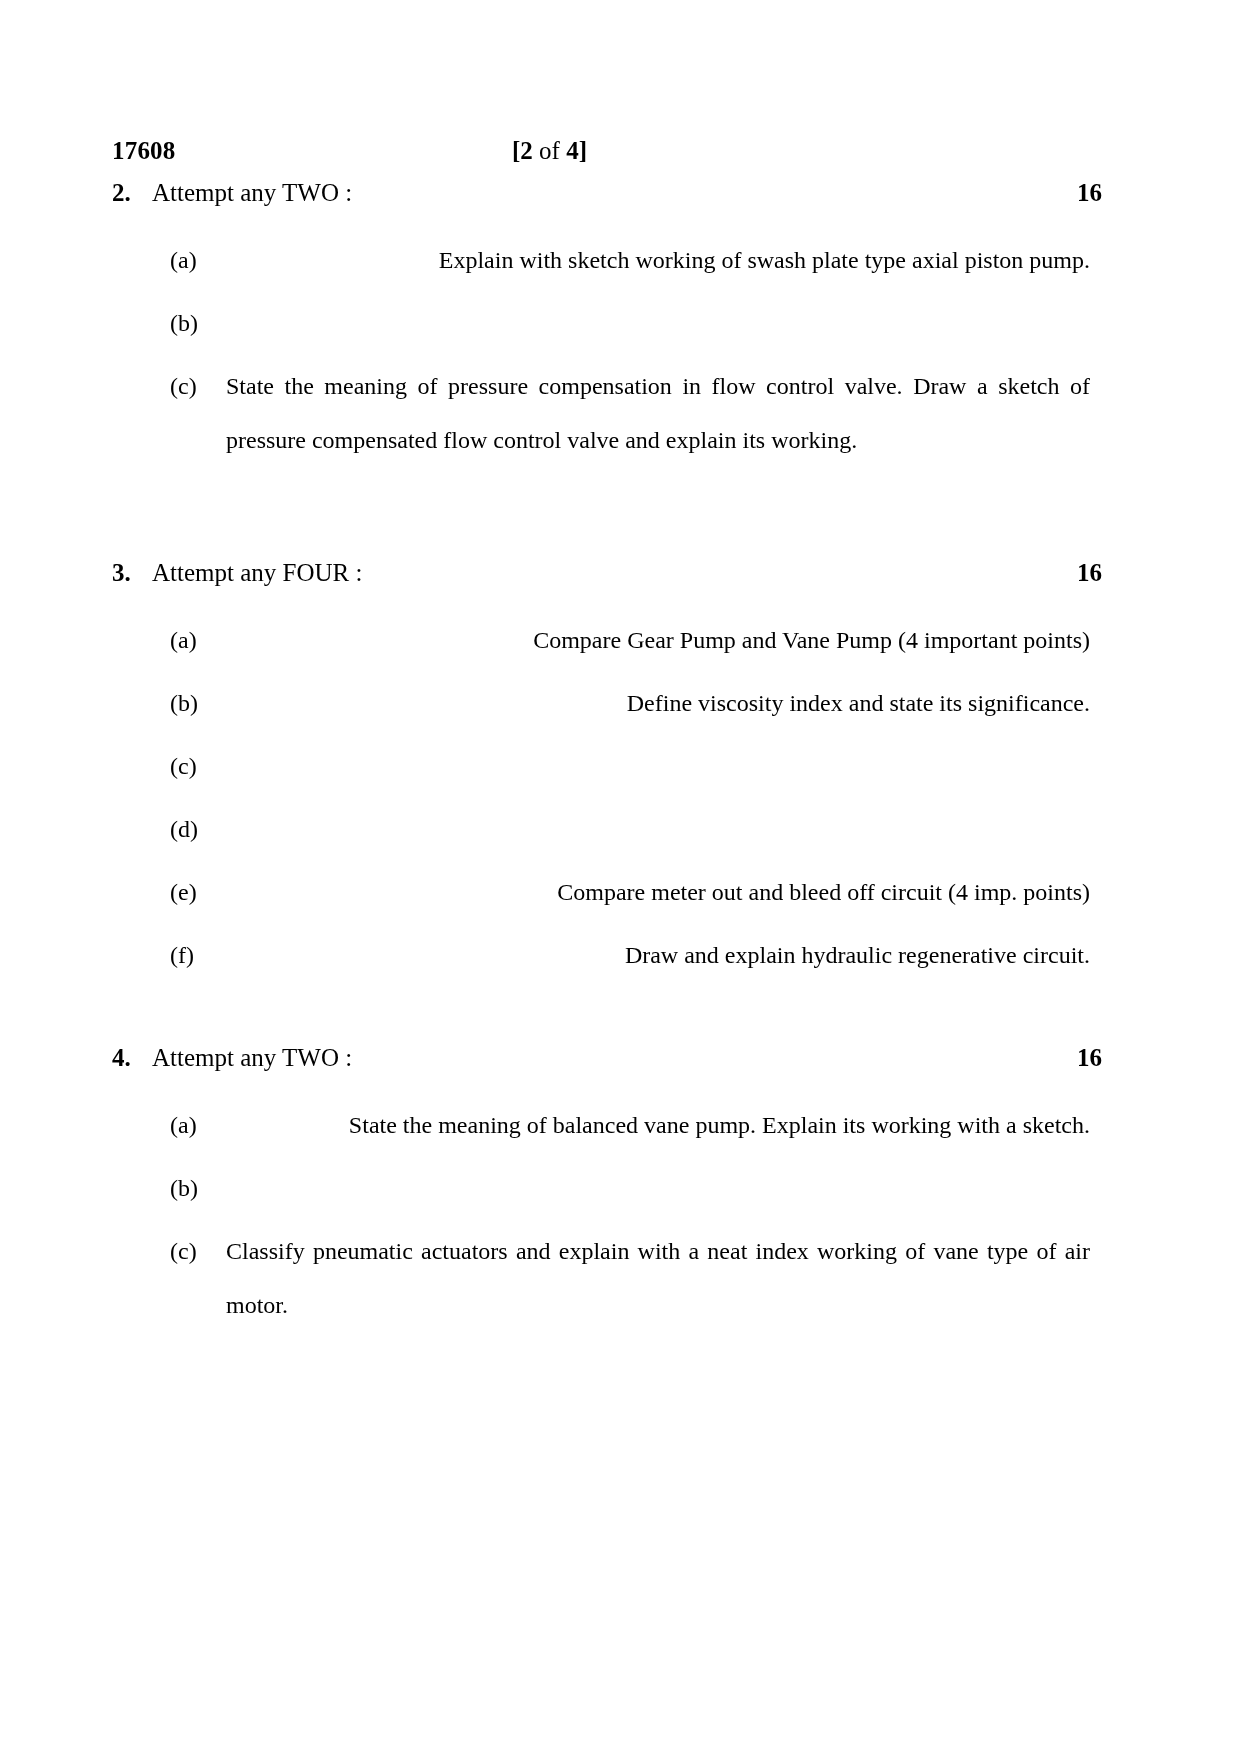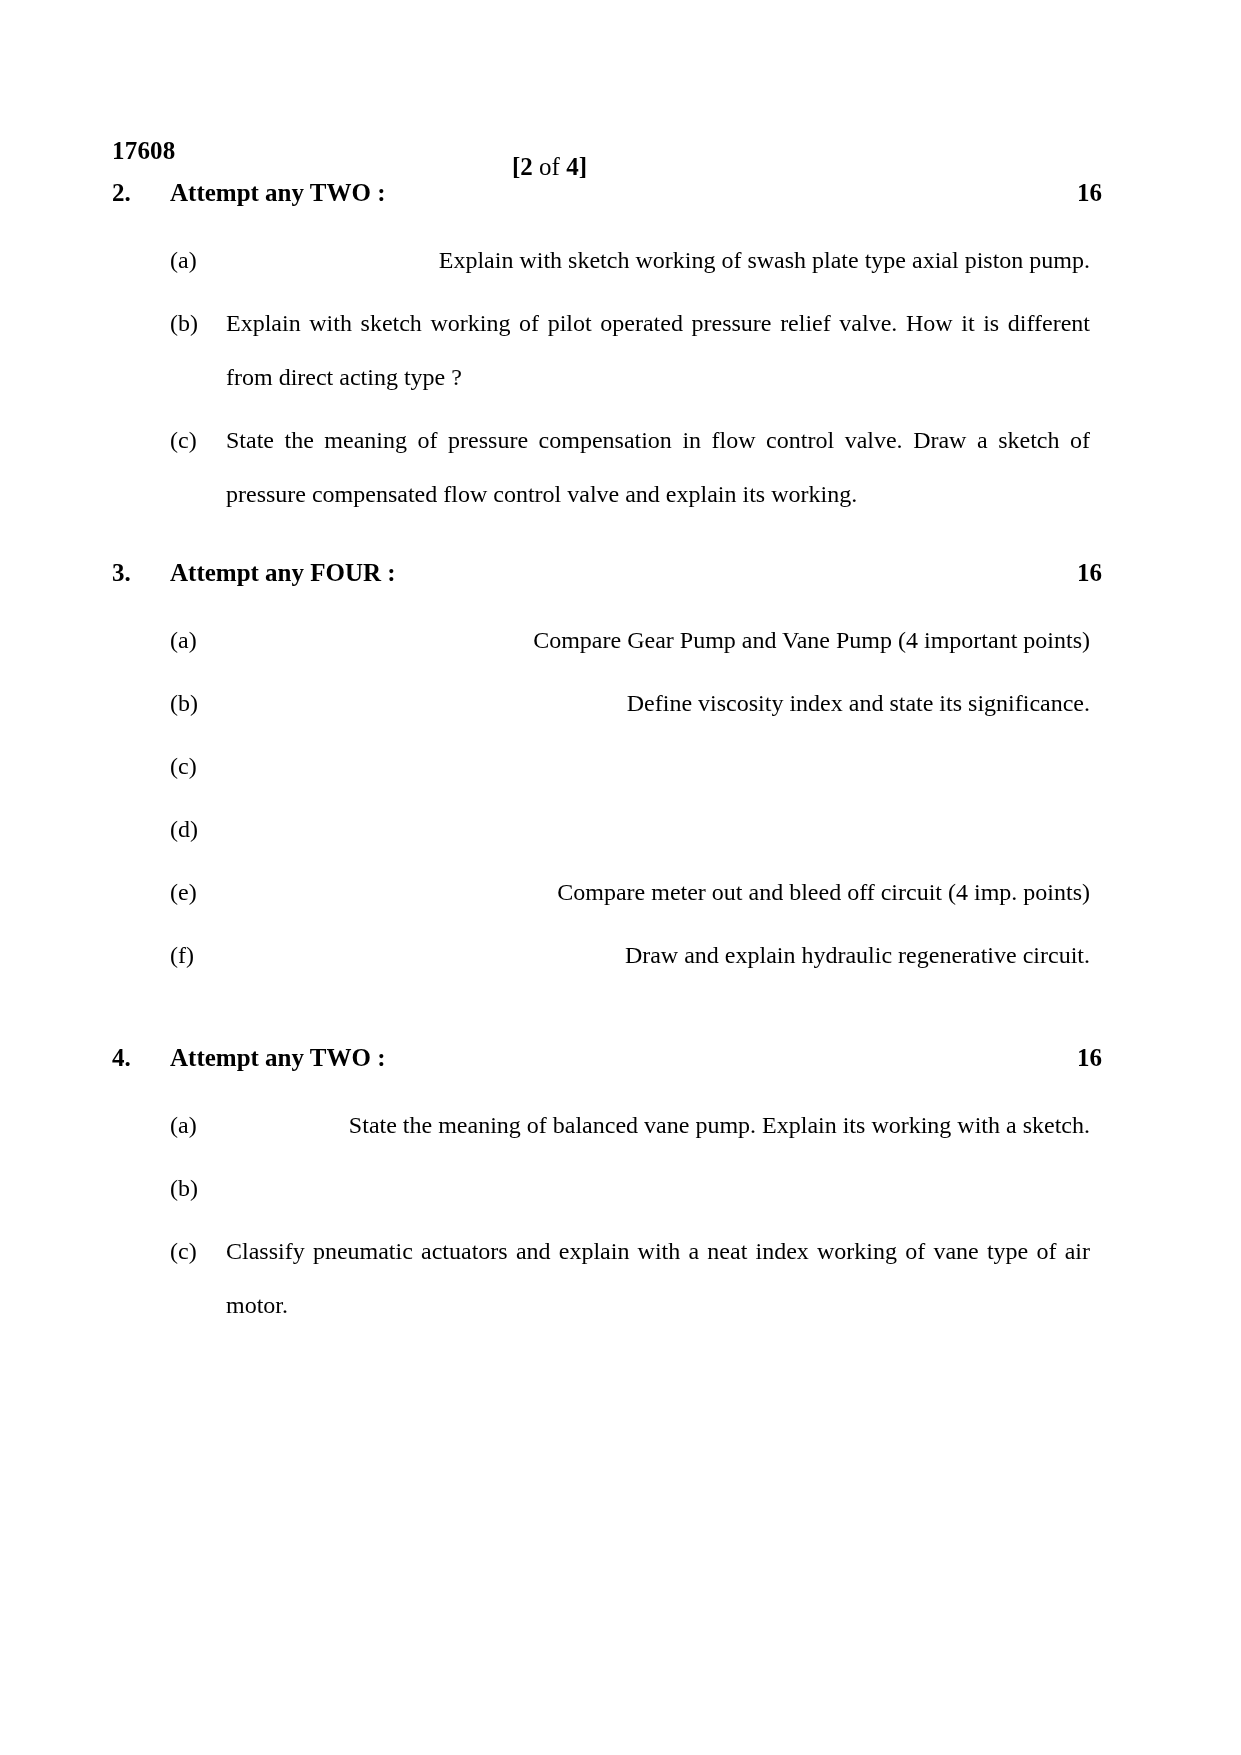--- a/index.html
+++ b/index.html
@@ -37,21 +37,21 @@
     position: absolute;
     left: 0;
     top: 0;
     font-size: 25px;
     font-weight: bold;
     letter-spacing: 0.2px;
   }
   .page-indicator {
     position: absolute;
     left: 400px;
-    top: 16px;
+    top: 0;
     font-size: 25px;
     white-space: nowrap;
   }
   .page-indicator .b {
     font-weight: bold;
   }
   .page-indicator .r {
     font-weight: normal;
   }
   
@@ -67,24 +67,24 @@
   }
   .qnum {
     position: absolute;
     left: 0;
     top: 0;
     font-size: 25px;
     font-weight: bold;
   }
   .qtitle {
     position: absolute;
-    left: 58px;
+    left: 40px;
     top: 0;
     font-size: 25px;
-    font-weight: bold;
+    font-weight: normal;
     white-space: nowrap;
   }
   .qmarks {
     position: absolute;
     right: 0;
     top: 0;
     font-size: 25px;
     font-weight: bold;
     text-align: left;
   }
@@ -128,21 +128,20 @@
       <span class="qnum">2.</span>
       <span class="qtitle">Attempt any TWO :</span>
       <span class="qmarks">16</span>
     </div>
     <div class="subitem">
       <span class="sublabel">(a)</span>
       <div class="subtext nojust">Explain with sketch working of swash plate type axial piston pump.</div>
     </div>
     <div class="subitem">
       <span class="sublabel">(b)</span>
-      <div class="subtext">Explain with sketch working of pilot operated pressure relief valve. How it is different from direct acting type ?</div>
     </div>
     <div class="subitem">
       <span class="sublabel">(c)</span>
       <div class="subtext">State the meaning of pressure compensation in flow control valve. Draw a sketch of pressure compensated flow control valve and explain its working.</div>
     </div>
   </div>
 
   <div class="qblock" style="top:522px;">
     <div class="qhead">
       <span class="qnum">3.</span>

